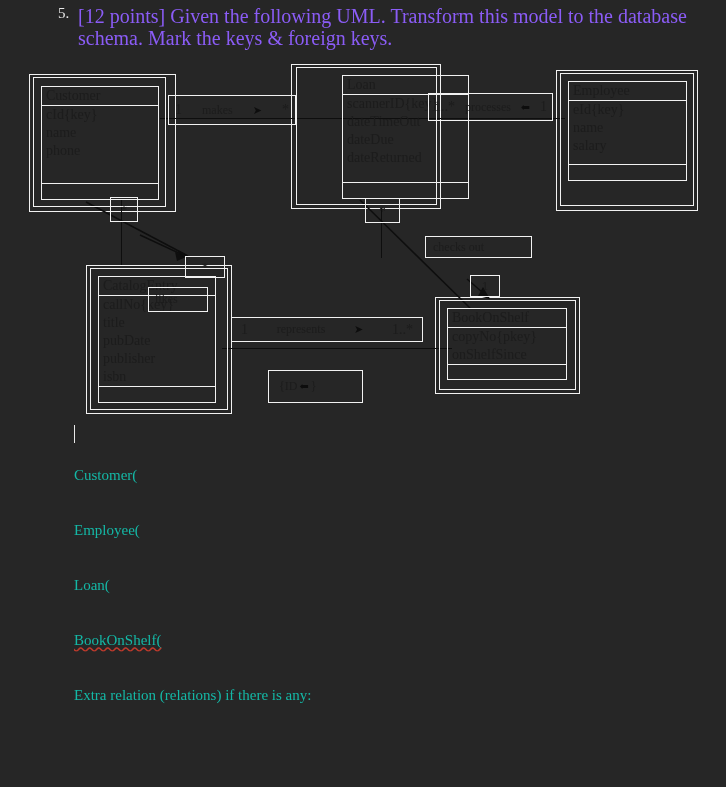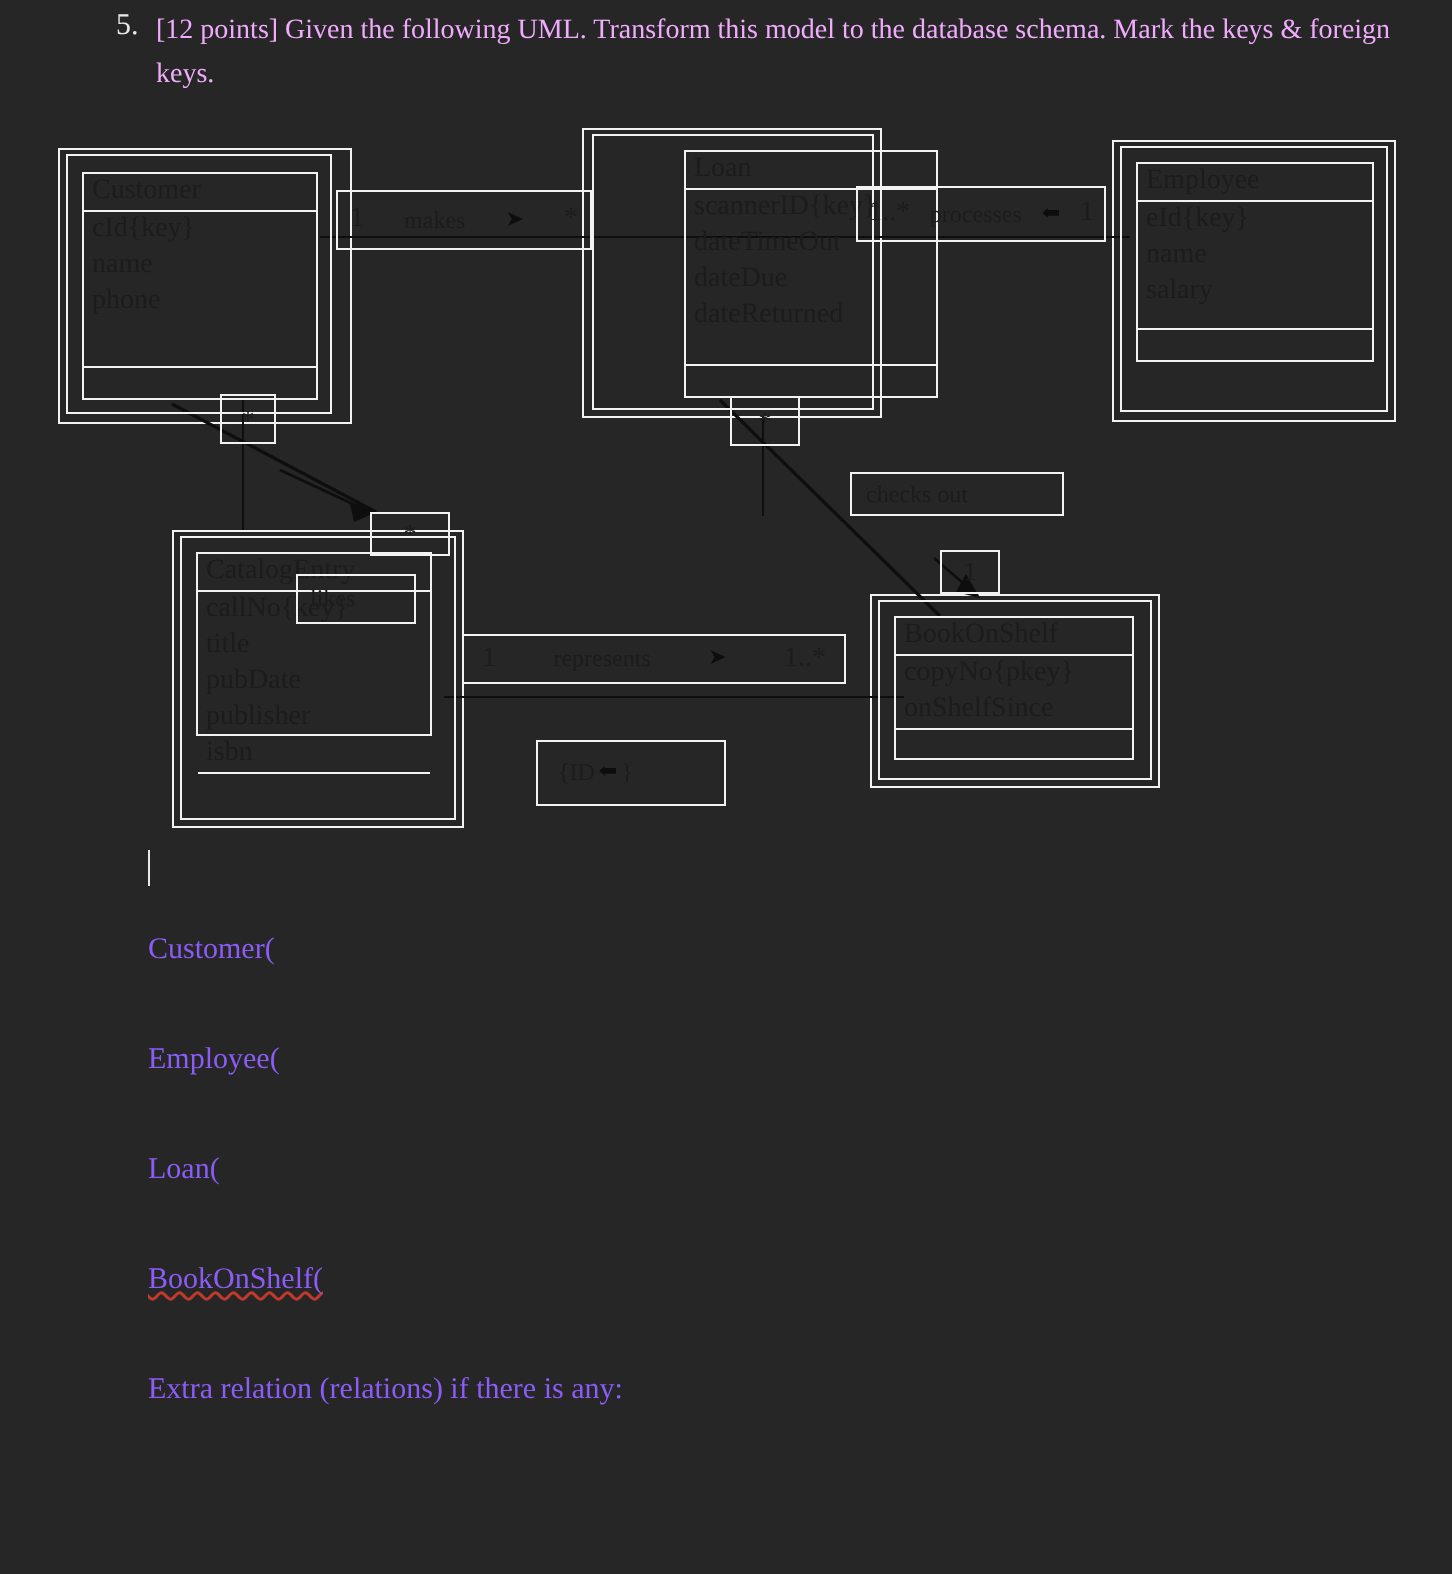--- a/index.html
+++ b/index.html
@@ -26,23 +26,23 @@
   }
   #question .q-num {
     position: absolute;
     left: 0;
     top: 0;
     font-size: 15px;
     color: #e8e8e8;
   }
   #question .q-body {
     margin-left: 20px;
-    font-size: 14px;
+    font-size: 20px;
     line-height: 22px;
-    color: #f0abfc;
+    color: #8b5cf6;
   }
 
   
   #diagram {
     position: absolute;
     left: 0;
     top: 60px;
     width: 726px;
     height: 360px;
   }
@@ -133,21 +133,21 @@
 
   
   #answers {
     position: absolute;
     left: 74px;
     top: 425px;
     width: 600px;
   }
   .ans-line {
     font-size: 15px;
-    color: #8b5cf6;
+    color: #14b8a6;
     height: 55px;
     white-space: nowrap;
     font-family: Liberation Serif, serif;
   }
   .ans-line.first { height: 42px; }
   .misspelled {
     text-decoration: underline wavy #c0392b;
     text-decoration-skip-ink: none;
   }
   #text-caret {
@@ -241,21 +241,21 @@
       <div class="uml-attrs">
         <div>eId{key}</div>
         <div>name</div>
         <div>salary</div>
       </div>
       <div class="uml-ops"></div>
     </div>
   </div>
 
   <div class="uml-class" style="left:90px; top:208px; width:138px; height:142px;">
-    <div class="uml-inner" style="left:7px; top:7px; width:118px; height:92px;">
+    <div class="uml-inner" style="left:7px; top:7px; width:118px; height:127px;">
       <div class="uml-name">CatalogEntry</div>
       <div class="uml-attrs">
         <div>callNo{key}</div>
         <div>title</div>
         <div>pubDate</div>
         <div>publisher</div>
         <div>isbn</div>
       </div>
       <div class="uml-ops"></div>
     </div>

